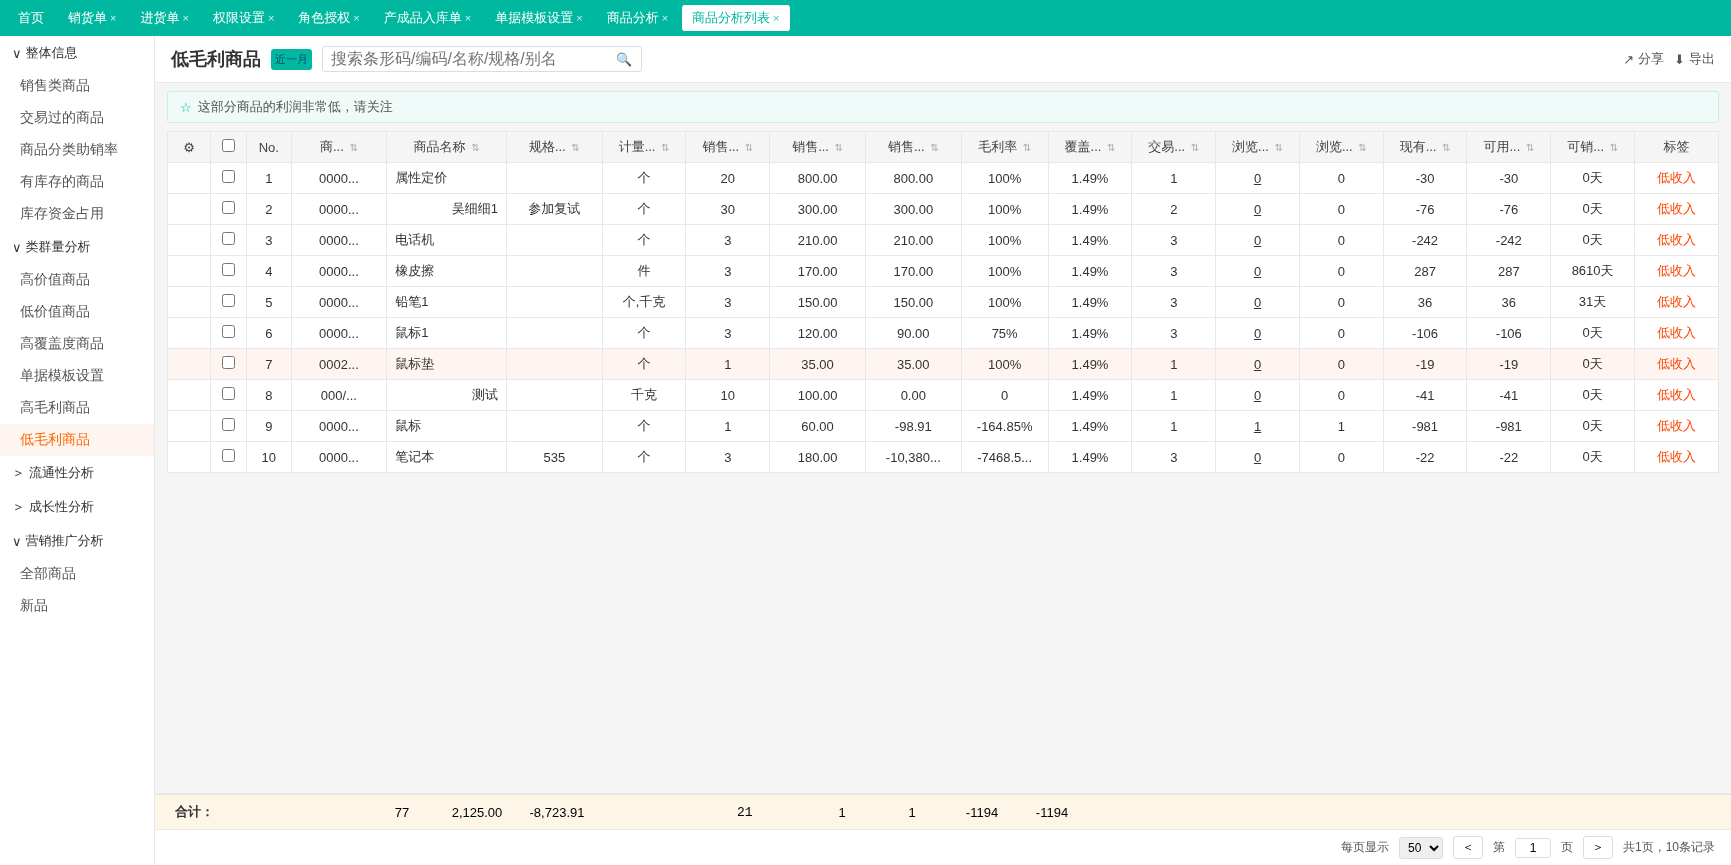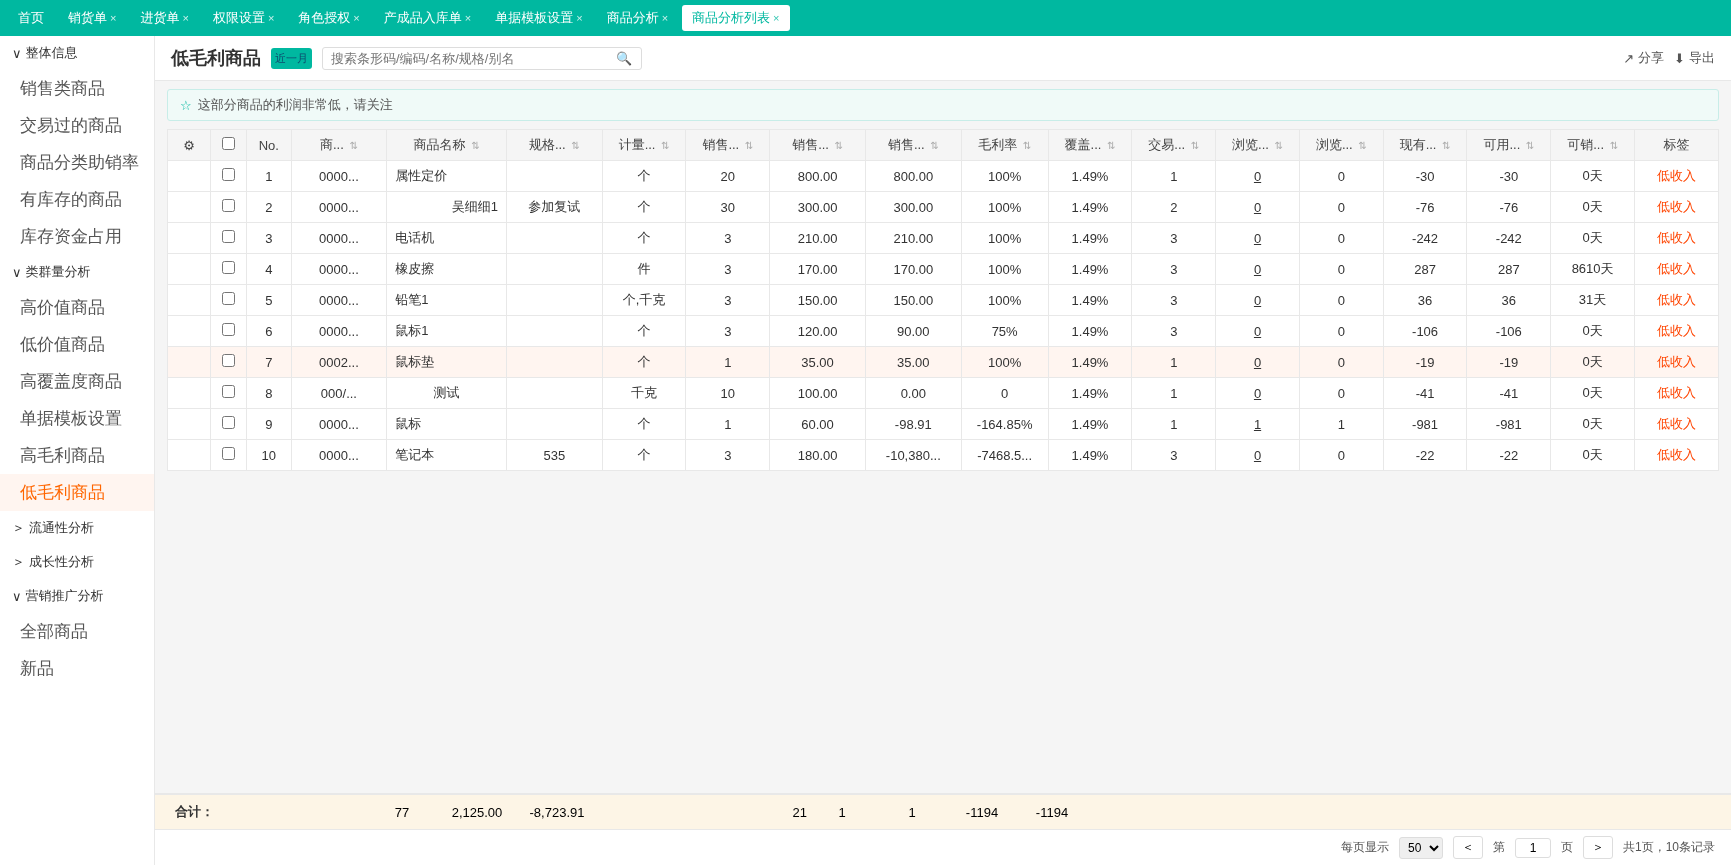--- a/index.html
+++ b/index.html
@@ -49,21 +49,21 @@
       padding: 8px 12px;
       color: #333;
       font-size: 13px;
       cursor: pointer;
       gap: 4px;
     }
     .sidebar-item {
       padding: 7px 12px 7px 20px;
       color: #555;
       cursor: pointer;
-      font-size: 17px;
+      font-size: 14px;
     }
     .sidebar-item.active { background: #fff5f0; color: #ff6600; }
 
     
     .content-area {
       flex: 1;
       display: flex;
       flex-direction: column;
       overflow: hidden;
     }
@@ -97,21 +97,21 @@
       border: 1px solid #ddd;
       border-radius: 3px;
       padding: 3px 8px;
       flex: 1;
       max-width: 320px;
       gap: 6px;
     }
     .search-box input {
       border: none;
       outline: none;
-      font-size: 13px;
+      font-size: 16px;
       width: 100%;
       color: #999;
     }
     .header-actions {
       margin-left: auto;
       display: flex;
       gap: 10px;
       align-items: center;
     }
     .action-btn {
@@ -524,21 +524,21 @@
       <td>-19</td>
       <td>-19</td>
       <td class="days-zero">0天</td>
       <td style="color:#ff4400;">低收入</td>
     </tr>
             <tr>
       <td></td>
       <td><input type="checkbox" style=""></td>
       <td>8</td>
       <td>000/...</td>
-      <td style="text-align:center;">测试</td>
+      <td style="text-align:right;">测试</td>
       <td></td>
       <td>千克</td>
       <td>10</td>
       <td>100.00</td>
       <td>0.00</td>
       <td>0</td>
       <td>1.49%</td>
       <td>1</td>
       <td><span class="underline-link">0</span></td>
       <td>0</td>
@@ -594,21 +594,21 @@
     </div>
 
     <div class="total-bar">
       <span class="total-label">合计：</span>
       <div class="total-values">
         <span style="width:70px; text-align:center;">77</span>
         <span style="width:80px; text-align:center;">2,125.00</span>
         <span style="width:80px; text-align:center;">-8,723.91</span>
         <span style="width:70px;"></span>
         <span style="width:70px;"></span>
-        <span style="width:70px; text-align:right;">21</span>
+        <span style="width:70px; text-align:left;font-family:Liberation Mono, monospace;">21</span>
         <span style="width:70px; text-align:center;">1</span>
         <span style="width:70px; text-align:center;">1</span>
         <span style="width:70px; text-align:center;">-1194</span>
         <span style="width:70px; text-align:center;">-1194</span>
       </div>
     </div>
 
     <div class="footer-bar">
       <span>每页显示</span>
       <select class="page-select">

